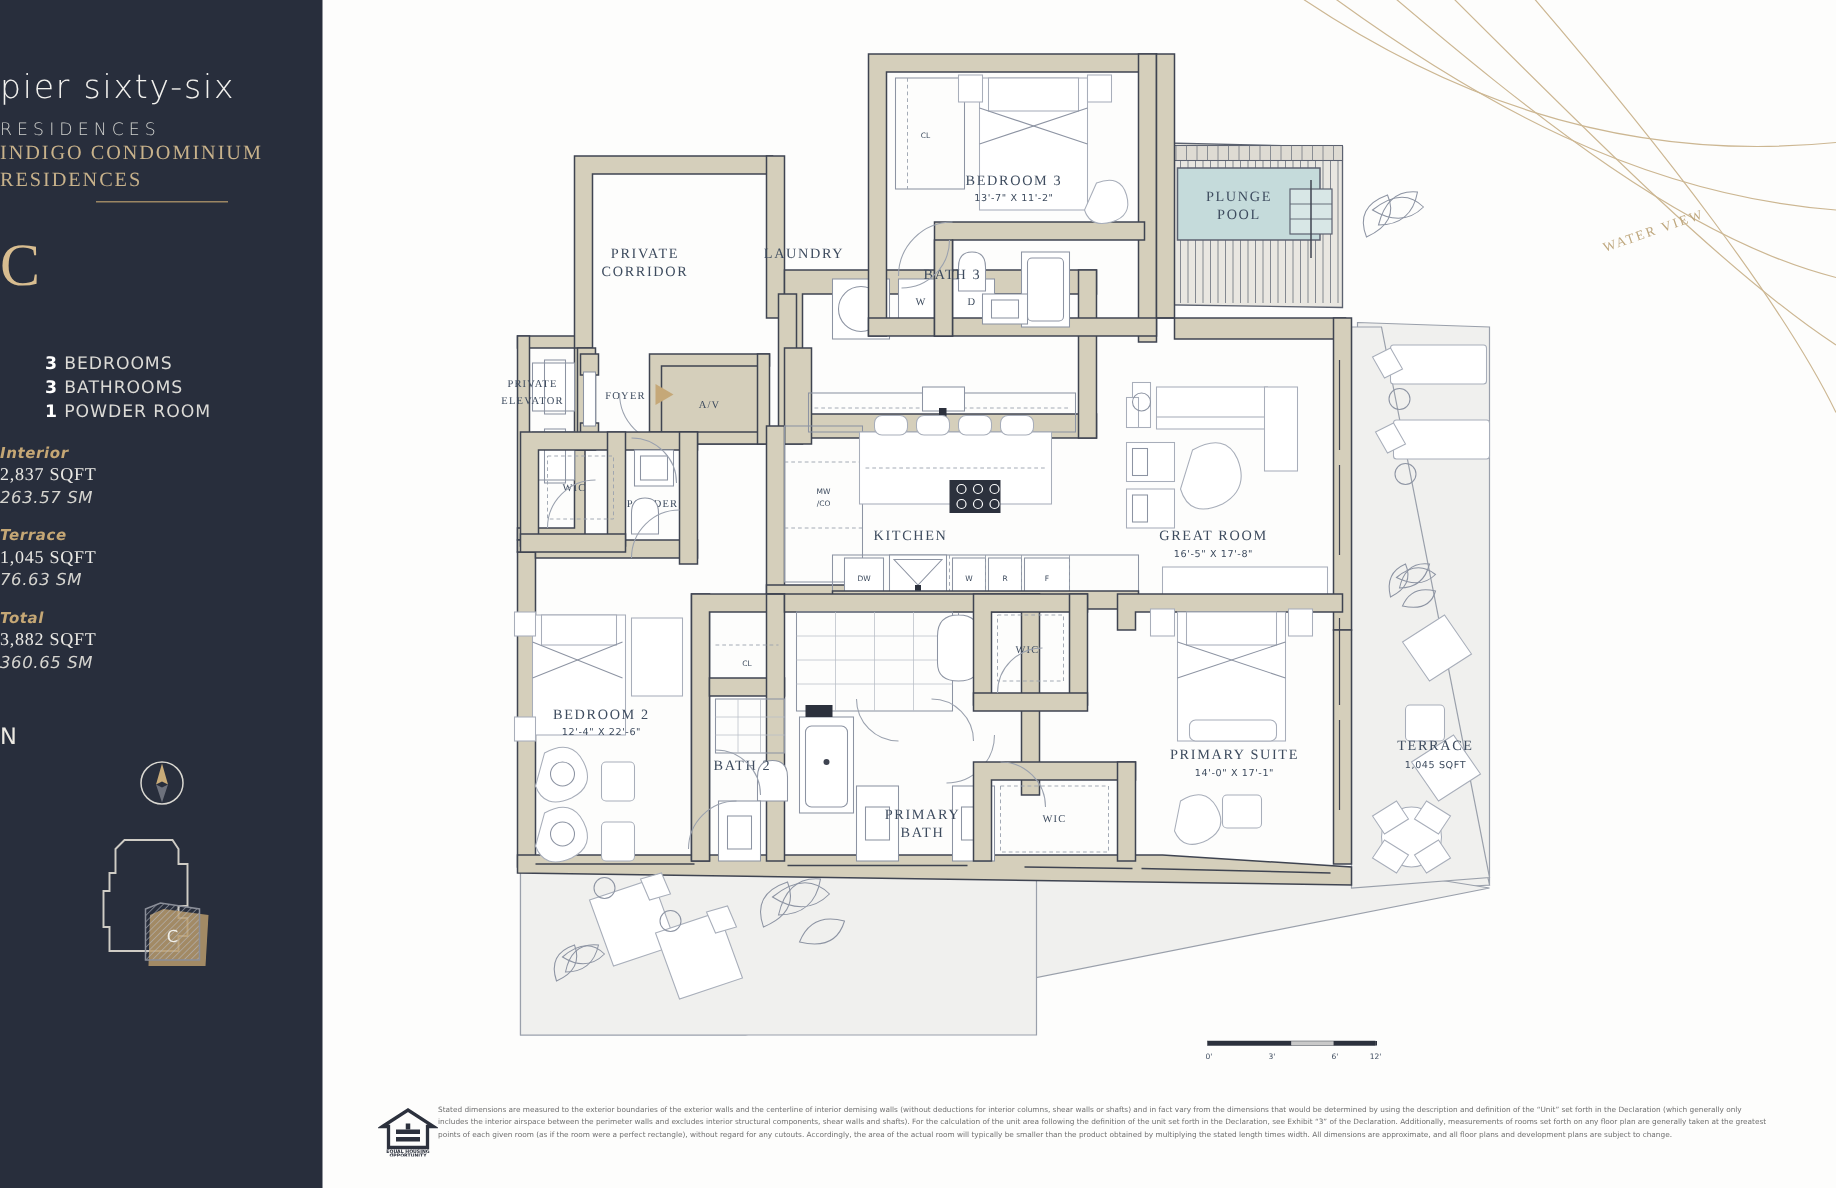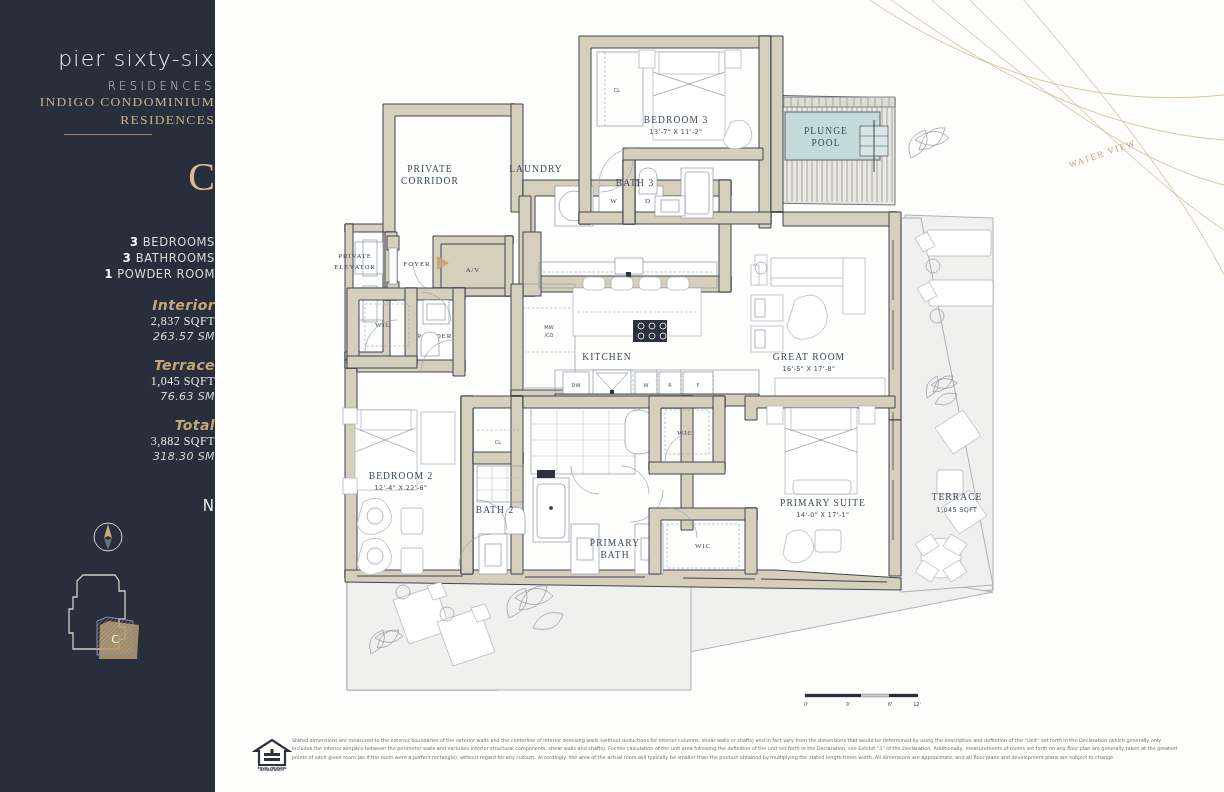--- a/index.html
+++ b/index.html
@@ -9,21 +9,21 @@
     font-family: "Liberation Serif", serif;
     overflow: hidden;
   }
   #root { position: relative; width: 1224px; height: 792px; background: #fdfdfc; }
 
   
   #sidebar {
     position: absolute; left: 0; top: 0; width: 215px; height: 792px;
     background: #282e3c;
     color: #e8e6e1;
-    text-align: right;
+    text-align: left;
   }
   .brand-logo {
     margin-top: 46px;
     font-family: "DejaVu Sans", sans-serif;
     font-size: 22px;
     letter-spacing: 1.2px;
     color: #f2f1ee;
     font-weight: 300;
   }
   .brand-sub {
@@ -57,31 +57,31 @@
     font-size: 11.5px;
     letter-spacing: 0.6px;
     color: #dcdbd7;
     line-height: 1.38;
     padding-left: 30px;
   }
   .counts b { color: #ffffff; font-weight: 700; }
   .area-group { margin-top: 14px; }
   .area-label {
     font-family: "DejaVu Sans", sans-serif;
-    font-size: 14px; letter-spacing: 0.4px; color: #c5a775;
+    font-size: 10px; letter-spacing: 0.4px; color: #c5a775;
     font-style: italic; font-weight: 600;
   }
   .area-sqft {
     font-family: Liberation Serif, serif;
     font-size: 12px; letter-spacing: 0.5px; color: #e9e8e4; margin-top: 1px;
   }
   .area-sm {
     font-family: "DejaVu Sans", sans-serif;
     font-size: 11px; letter-spacing: 0.4px; color: #d5d4cf;
-    font-style: italic; margin-top: 1px; margin-left: 18px;
+    font-style: italic; margin-top: 1px;
   }
   .compass { margin-top: 34px; }
   .compass-n {
     font-family: "DejaVu Sans", sans-serif;
     font-size: 15px; color: #ece9e2; letter-spacing: 1px;
   }
   .keyplan { margin-top: 6px; }
 
   
   #plan { position: absolute; left: 215px; top: 0; width: 1009px; height: 792px; }
@@ -133,21 +133,21 @@
     <div class="area-sm">263.57 SM</div>
   </div>
   <div class="area-group">
     <div class="area-label">Terrace</div>
     <div class="area-sqft">1,045 SQFT</div>
     <div class="area-sm">76.63 SM</div>
   </div>
   <div class="area-group">
     <div class="area-label">Total</div>
     <div class="area-sqft">3,882 SQFT</div>
-    <div class="area-sm">318.30 SM</div>
+    <div class="area-sm">360.65 SM</div>
   </div>
 
   <div class="compass">
     <div class="compass-n">N</div>
     <svg width="40" height="40" viewBox="0 0 40 40" style="display:block;margin:2px auto 0;">
       <circle cx="20" cy="20" r="14" fill="none" stroke="#d9d7d1" stroke-width="1"></circle>
       <polygon points="20,7 24,21 20,19 16,21" fill="#c9ab78"></polygon>
       <polygon points="20,33 24,21 20,23 16,21" fill="#6d717c"></polygon>
     </svg>
   </div>

